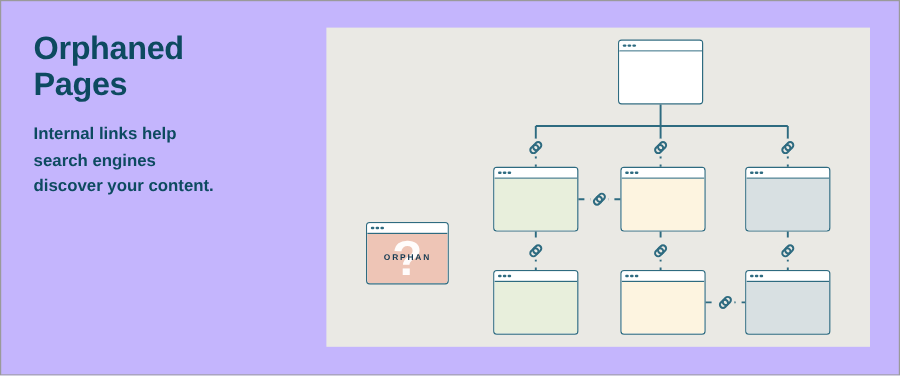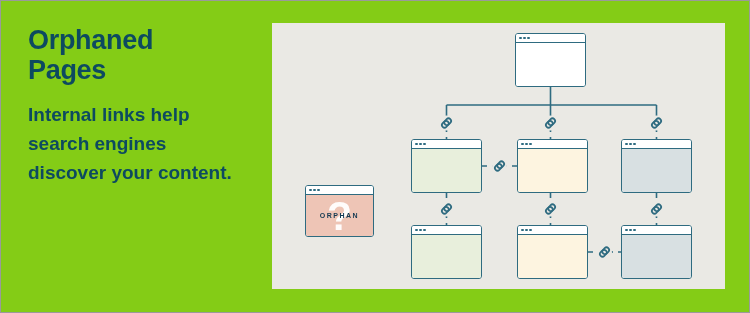--- a/index.html
+++ b/index.html
@@ -7,21 +7,21 @@
     padding: 0;
     background: #ffffff;
   }
   body {
     font-family: "Liberation Sans", sans-serif;
   }
   #canvas {
     position: relative;
     width: 750px;
     height: 313px;
-    background: #84cc16;
+    background: #c4b5fd;
     border: 1px solid #9a9a9a;
     box-sizing: border-box;
     overflow: hidden;
   }
 
   
   #text-panel {
     position: absolute;
     left: 27px;
     top: 24px;
@@ -31,21 +31,21 @@
     color: #0d4a60;
     font-size: 27px;
     font-weight: bold;
     line-height: 1.12;
     letter-spacing: -0.3px;
     margin: 0;
     white-space: pre-line;
   }
   #subcopy {
     color: #0d4a60;
-    font-size: 19px;
+    font-size: 14px;
     font-weight: bold;
     line-height: 1.52;
     margin: 16px 0 0 0;
     white-space: pre-line;
   }
 
   
   #diagram-panel {
     position: absolute;
     left: 271px;

